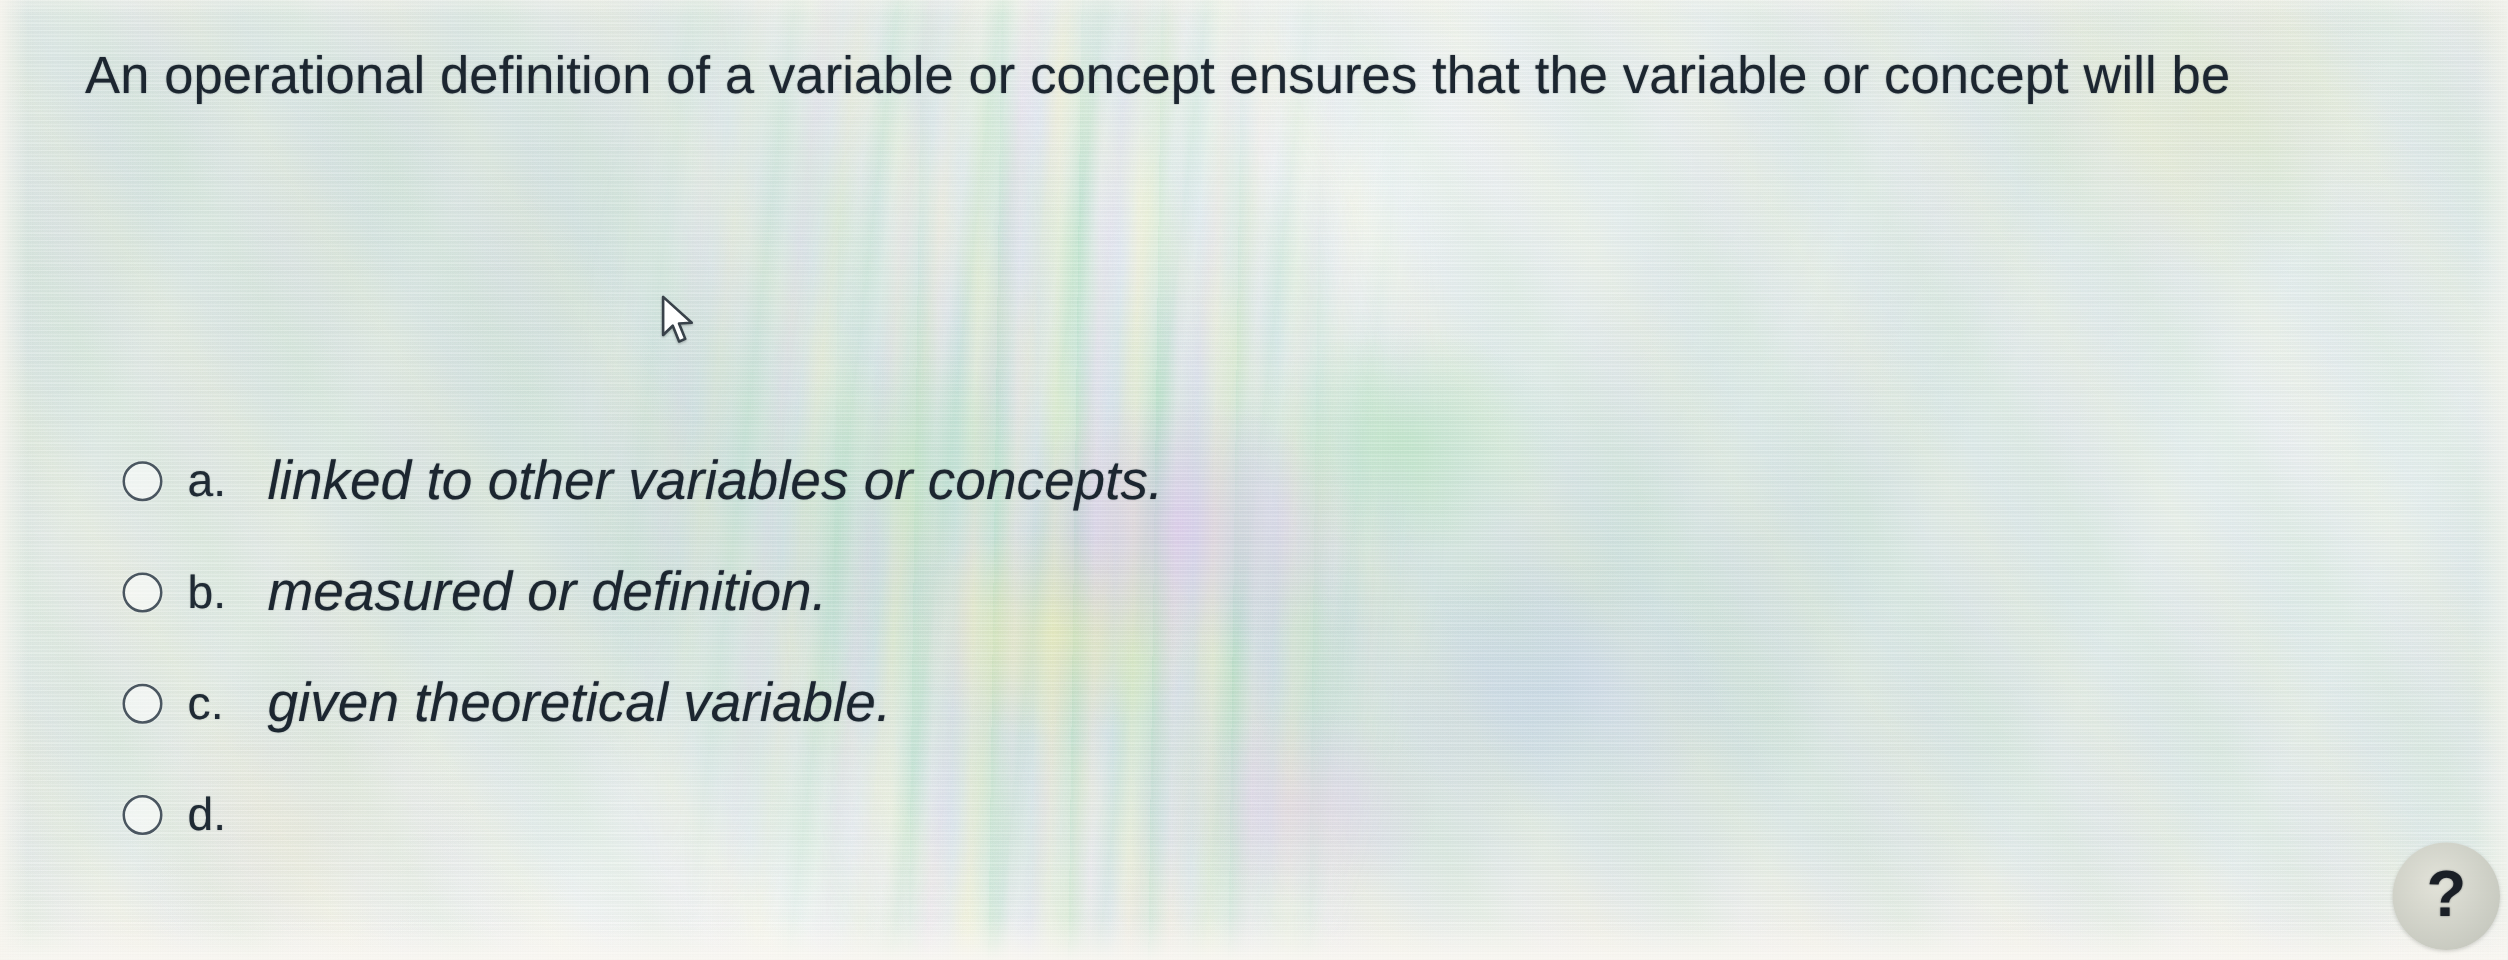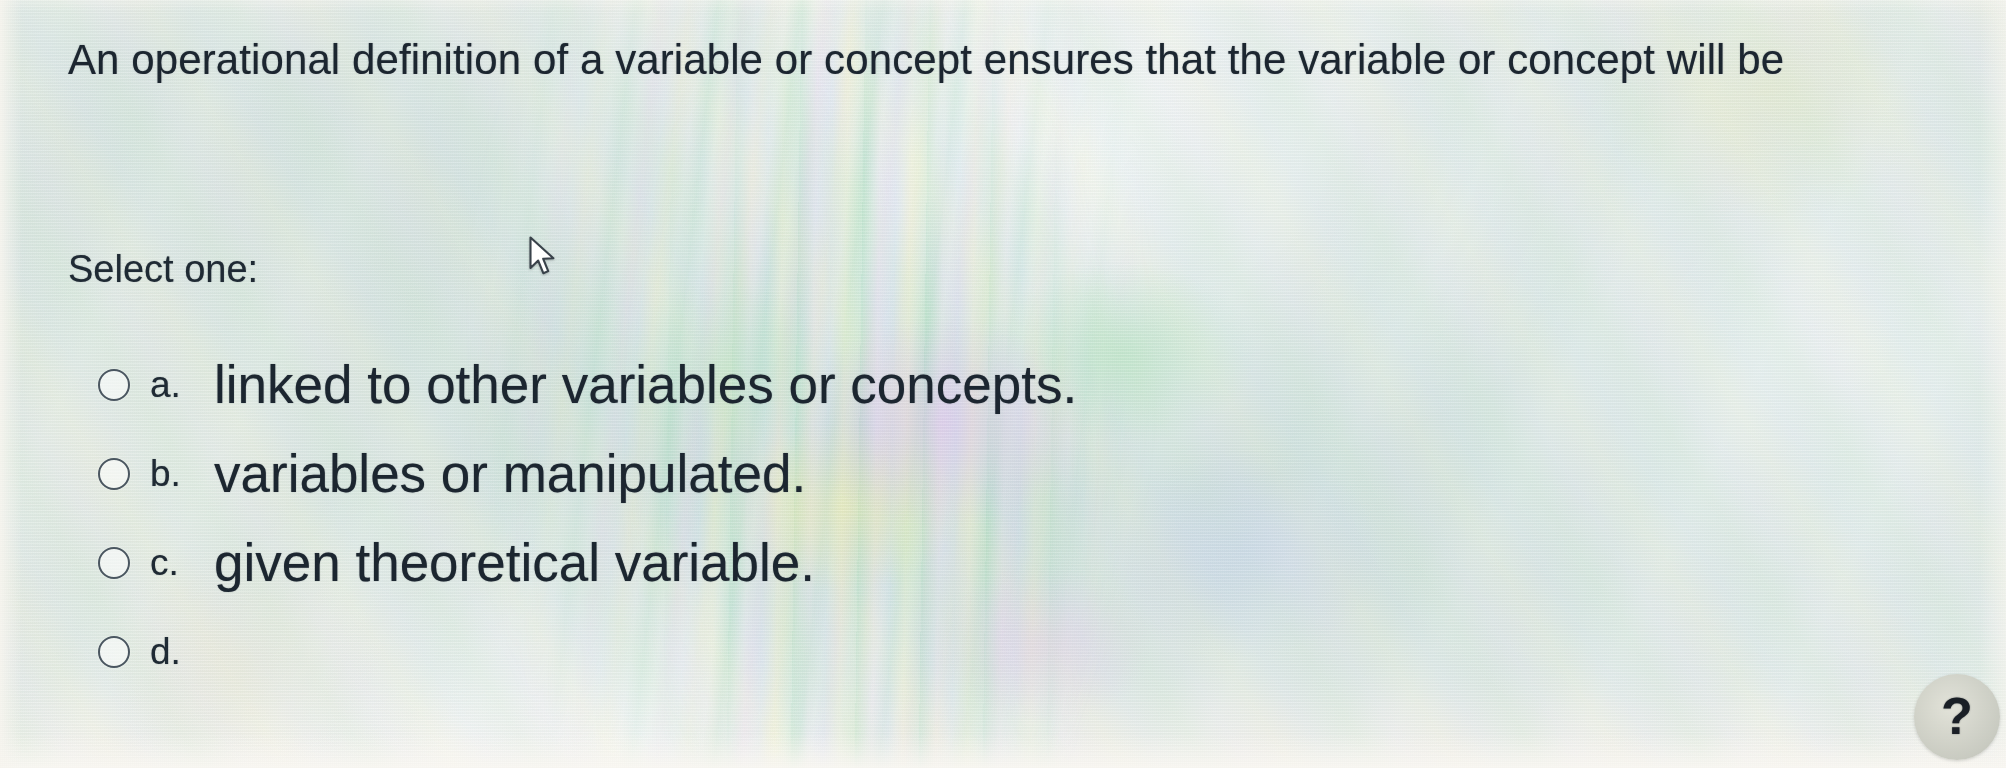--- a/index.html
+++ b/index.html
@@ -221,24 +221,25 @@
   .opt-letter {
     flex: 0 0 auto;
     width: 64px;
     font-size: 37px;
     color: #1f2a34;
     text-shadow: 0 0 1px rgba(31,42,52,0.5);
   }
 
   .opt-text {
     flex: 1 1 auto;
-    font-size: 53px;
+    font-size: 44px;
     color: #1c2630;
     text-shadow: 0 0 1.1px rgba(28,38,48,0.5);
     white-space: nowrap;
+    font-style: italic;
   }
 
   
   .help-button {
     position: absolute;
     right: 6px;
     bottom: 8px;
     width: 86px;
     height: 86px;
     border-radius: 50%;
@@ -282,34 +283,33 @@
   <div class="bg-diag2"></div>
   <div class="bg-blooms"></div>
   <div class="bg-scan"></div>
   <div class="bg-frame"></div>
   <div class="bg-grain"></div>
 
   <div class="content">
 
     <div class="qtext">An operational definition of a variable or concept ensures that the variable or concept will be</div>
 
-    <div class="select-one">Select one:</div>
 
     <div class="options">
 
       <div class="option-row">
         <span class="radio"></span>
         <span class="opt-letter">a.</span>
         <span class="opt-text">linked to other variables or concepts.</span>
       </div>
 
       <div class="option-row">
         <span class="radio"></span>
         <span class="opt-letter">b.</span>
-        <span class="opt-text">variables or manipulated.</span>
+        <span class="opt-text">measured or definition.</span>
       </div>
 
       <div class="option-row">
         <span class="radio"></span>
         <span class="opt-letter">c.</span>
         <span class="opt-text">given theoretical variable.</span>
       </div>
 
       <div class="option-row">
         <span class="radio"></span>

